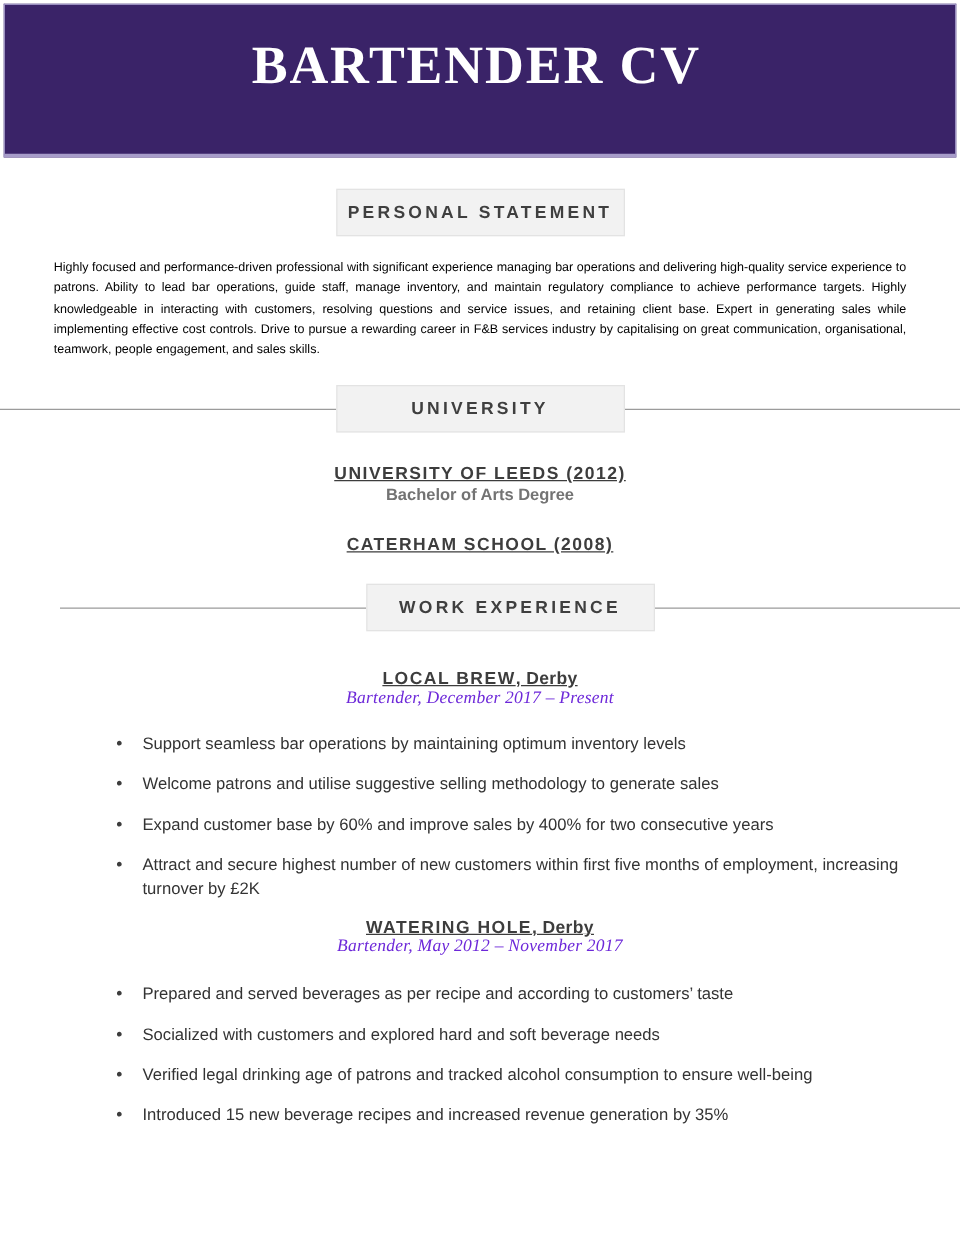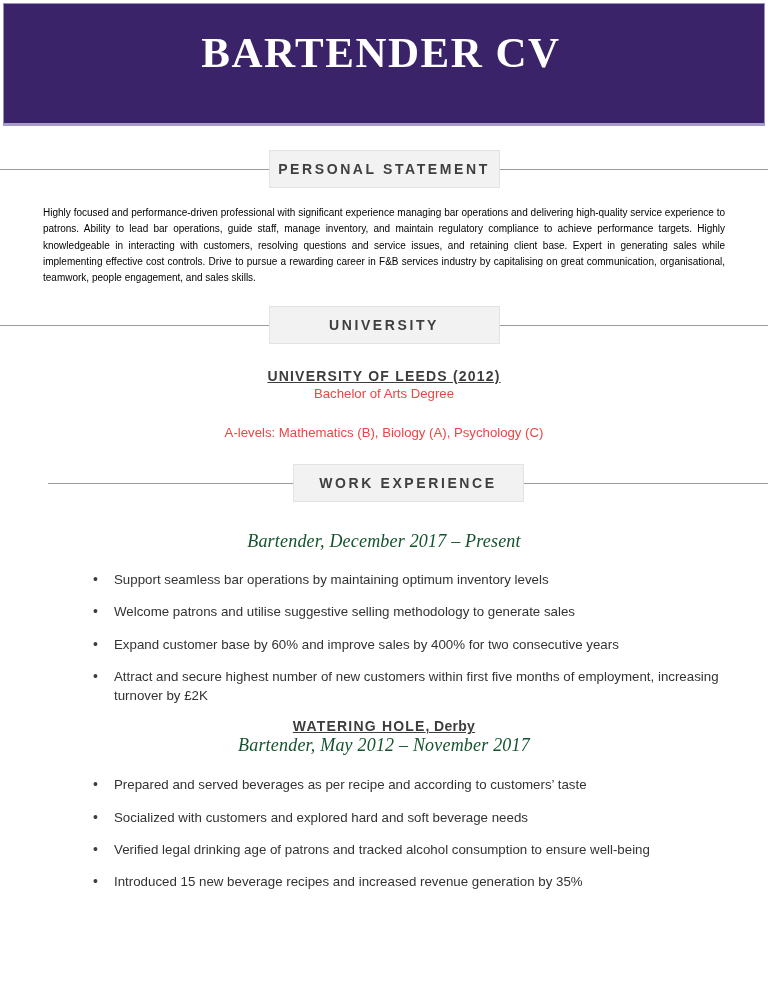--- a/index.html
+++ b/index.html
@@ -96,28 +96,29 @@
     font-weight: bold;
     color: #3d3d3d;
     letter-spacing: 1.2px;
     text-decoration: underline;
   }
   .entry-org .plain {
     letter-spacing: 0.3px;
   }
   .entry-sub {
     font-size: 13.2px;
-    color: #ef4444;
+    color: #737373;
     margin-top: 2px;
+    font-weight: bold;
   }
   .entry-role {
     font-family: "Liberation Serif", "DejaVu Serif", serif;
     font-style: italic;
-    font-size: 18px;
-    color: #14532d;
+    font-size: 14px;
+    color: #6d28d9;
     margin-top: 1px;
     letter-spacing: 0.2px;
   }
 
   
   ul.bullets {
     list-style: none;
     margin: 14px 40px 0 93px;
     padding: 0;
   }
@@ -133,21 +134,21 @@
     content: "\2022";
     position: absolute;
     left: 0;
     top: -1px;
     font-size: 14px;
     color: #3d3d3d;
   }
 
   .edu-gap { height: 14px; }
   .sec-gap-top { margin-top: 20px; }
-  .sec-gap-top-lg { margin-top: 24px; }
+  .sec-gap-top-lg { margin-top: 24px; flex-direction: column; }
 </style>
 </head>
 <body>
 
 <div class="banner">
   <div class="banner-title">BARTENDER CV</div>
 </div>
 
 <div class="section-head sec-gap-top-lg">
   <div class="rule"></div>
@@ -166,33 +167,34 @@
   <div class="rule"></div>
 </div>
 
 <div style="margin-top:24px;">
   <div class="entry-block" style="margin-top:14px;">
     <div class="entry-org">UNIVERSITY OF LEEDS (2012)</div>
     <div class="entry-sub">Bachelor of Arts Degree</div>
   </div>
   <div class="edu-gap"></div>
   <div class="entry-block" style="margin-top:10px;">
-    <div class="entry-sub">A-levels: Mathematics (B), Biology (A), Psychology (C)</div>
+    <div class="entry-org">CATERHAM SCHOOL (2008)</div>
   </div>
 </div>
 
 <div class="section-head" style="margin-top:24px;padding-left:48px;">
   <div class="rule"></div>
   <div class="label-box">
     <span>WORK EXPERIENCE</span>
   </div>
   <div class="rule"></div>
 </div>
 
 <div class="entry-block" style="margin-top:29px;">
+  <div class="entry-org"><span>LOCAL BREW</span><span class="plain">, Derby</span></div>
   <div class="entry-role">Bartender, December 2017 – Present</div>
 </div>
 <ul class="bullets" style="margin-top:18px;">
   <li>Support seamless bar operations by maintaining optimum inventory levels</li>
   <li>Welcome patrons and utilise suggestive selling methodology to generate sales</li>
   <li>Expand customer base by 60% and improve sales by 400% for two consecutive years</li>
   <li>Attract and secure highest number of new customers within first five months of employment, increasing turnover by £2K</li>
 </ul>
 
 <div class="entry-block" style="margin-top:4px;">

